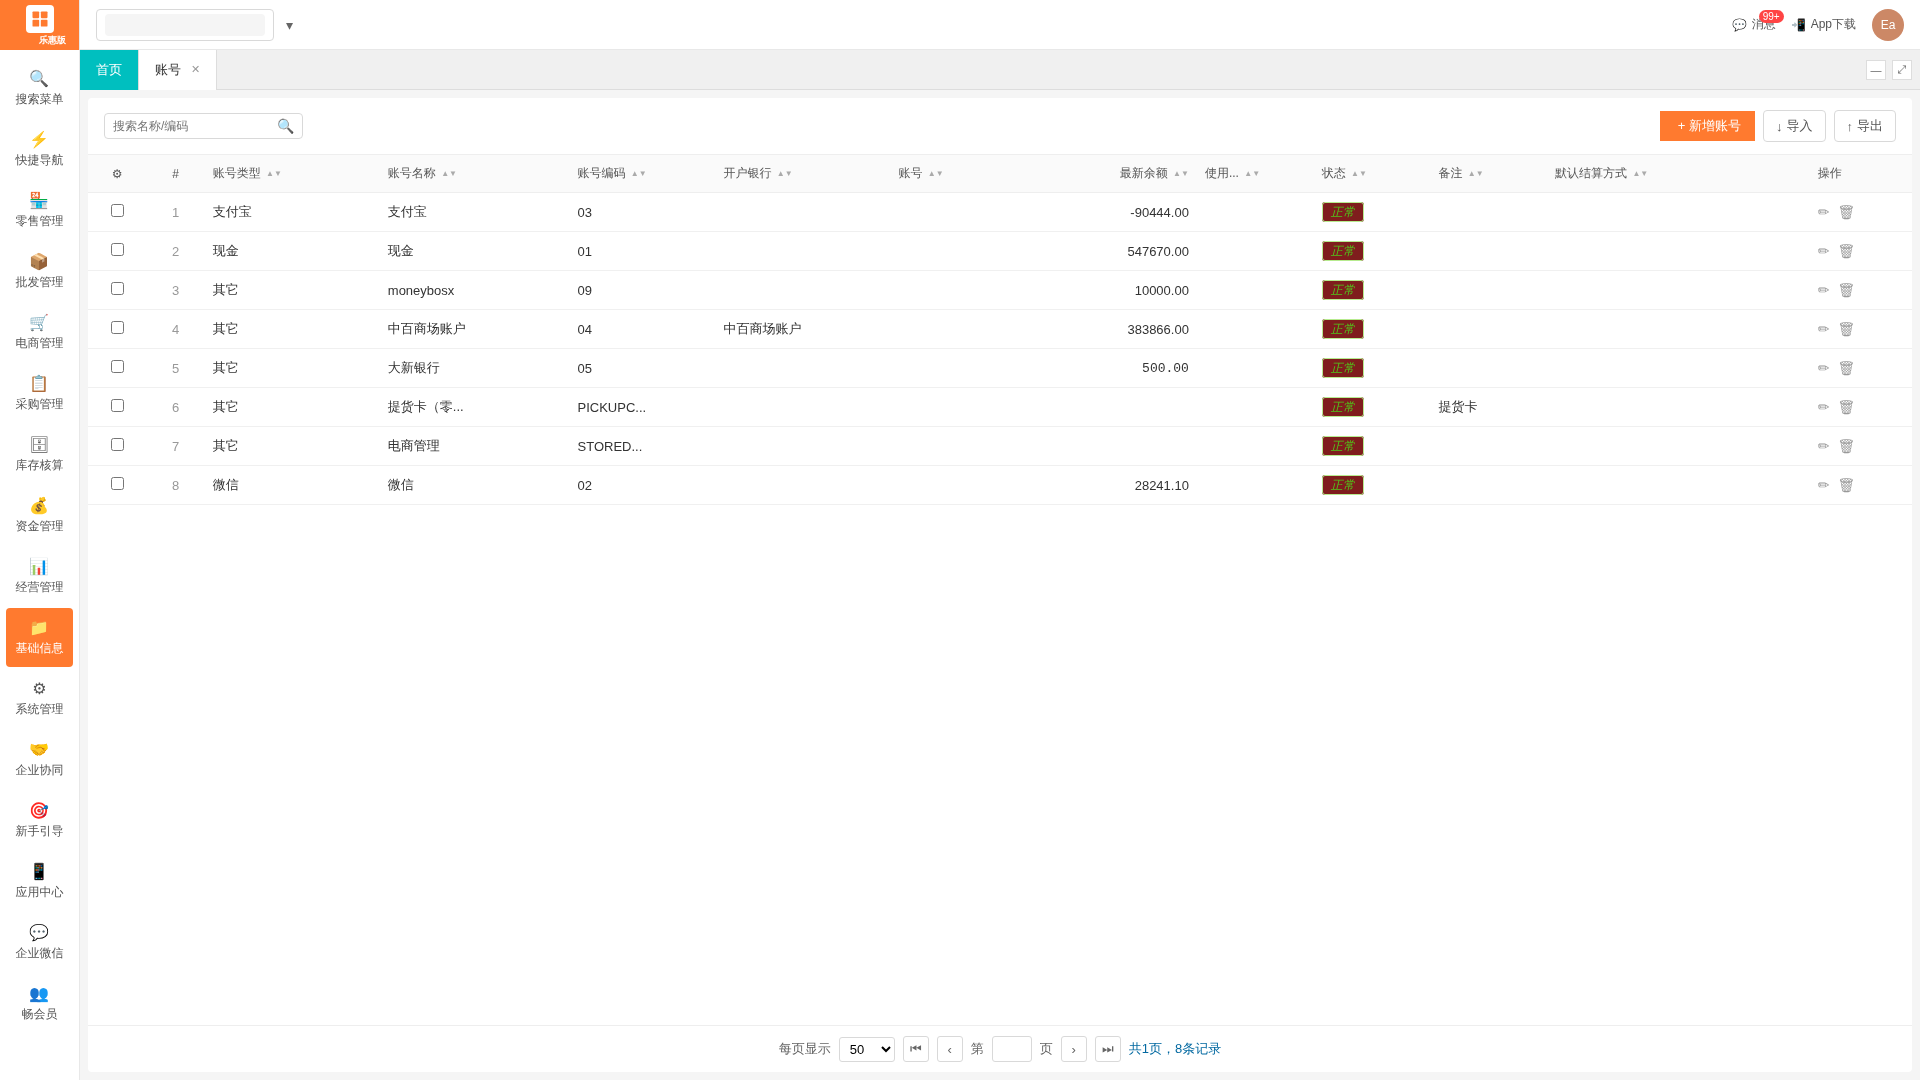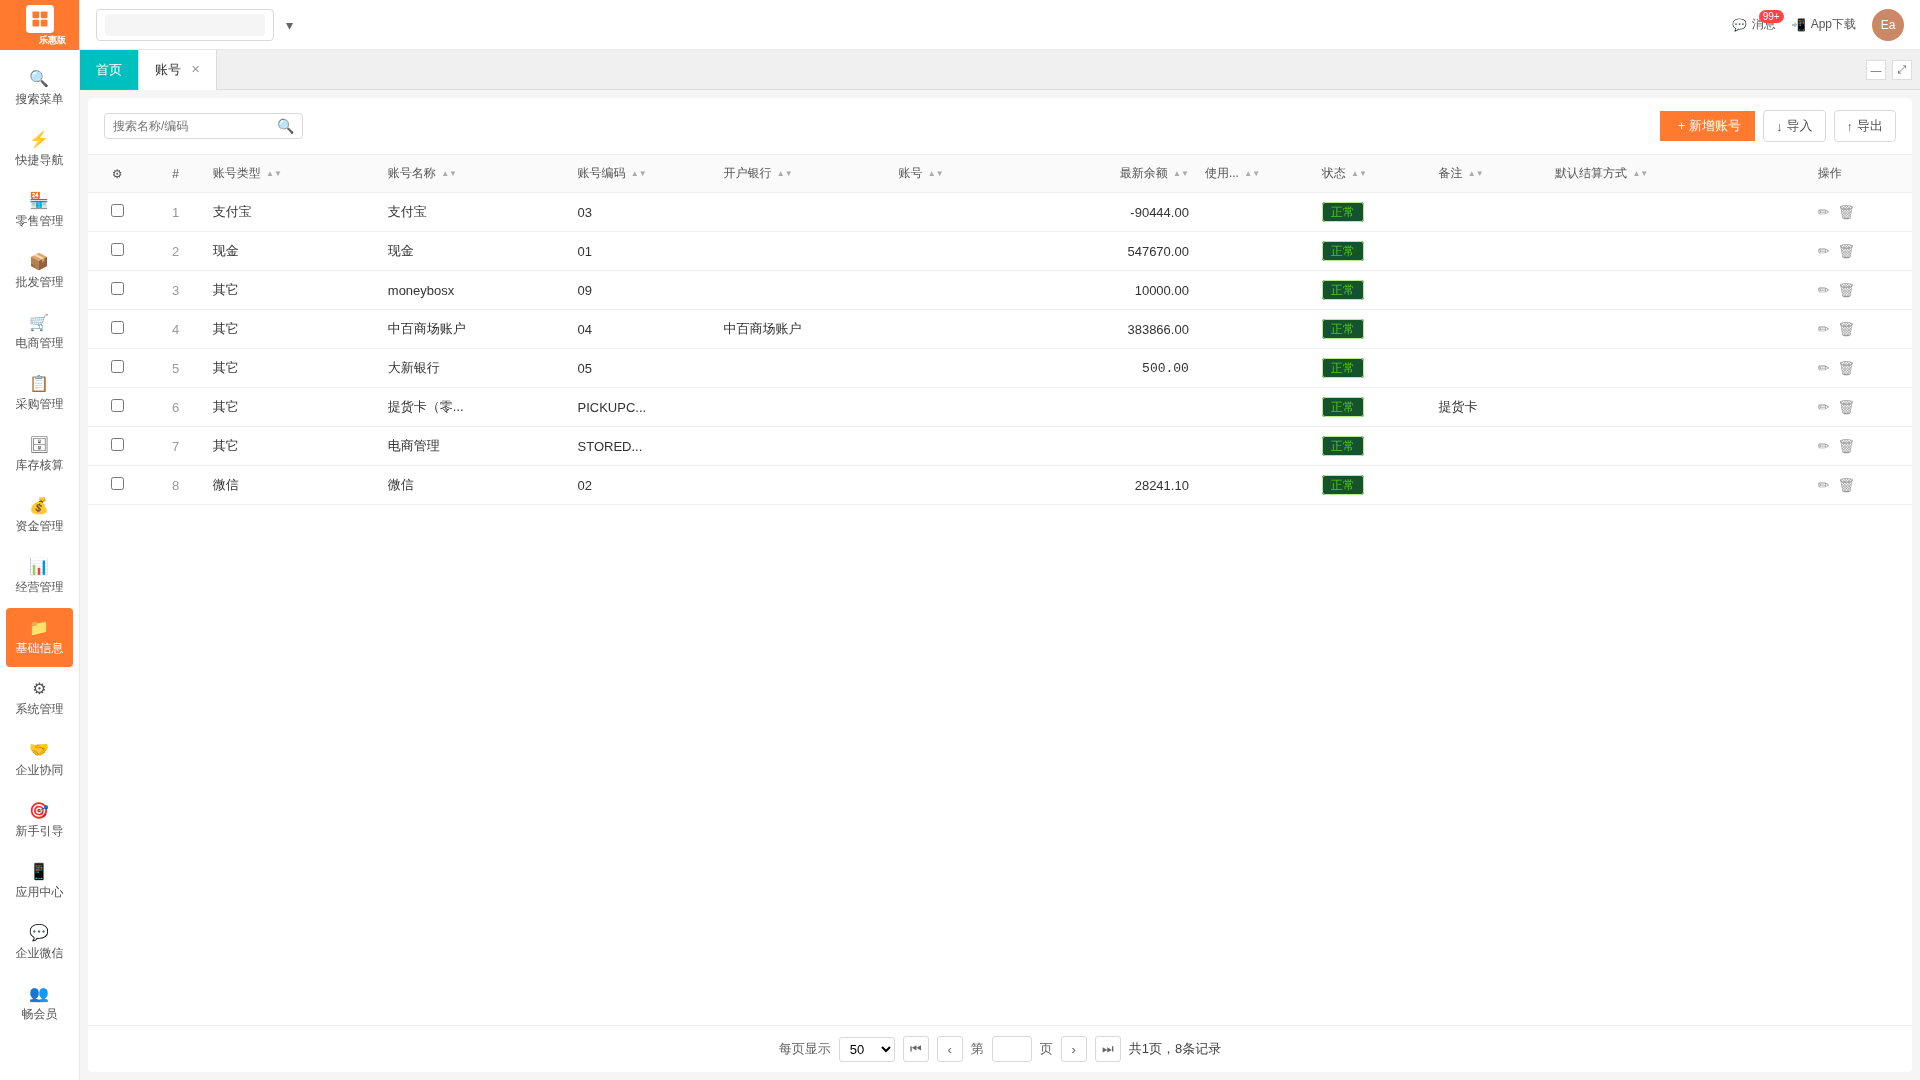--- a/index.html
+++ b/index.html
@@ -290,26 +290,27 @@
       border-bottom: 1px solid #f0f0f0;
     }
     tbody td {
       padding: 10px 8px;
       font-size: 13px;
       color: #333;
       white-space: nowrap;
     }
     .td-num { color: #999; }
     .status-badge {
-      background: #14532d;
+      background: #7f1d1d;
       color: #52c41a;
       border: 1px solid #b7eb8f;
       padding: 2px 8px;
       border-radius: 3px;
       font-size: 12px;
+      font-style: italic;
     }
     .action-btns {
       display: flex;
       gap: 8px;
       align-items: center;
     }
     .action-btn {
       cursor: pointer;
       color: #999;
       font-size: 14px;
@@ -352,21 +353,21 @@
     }
     .page-input {
       width: 40px;
       height: 26px;
       border: 1px solid #d9d9d9;
       border-radius: 3px;
       text-align: center;
       font-size: 13px;
     }
     .page-info { color: #666; font-size: 13px; }
-    .page-total { color: #404040; font-size: 13px; }
+    .page-total { color: #0369a1; font-size: 13px; }
 
     .col-idx { width: 40px; text-align: center; }
     .col-type { width: 120px; }
     .col-name { width: 130px; }
     .col-code { width: 100px; }
     .col-bank { width: 120px; }
     .col-account { width: 100px; }
     .col-balance { width: 110px; text-align: right; }
     .col-usage { width: 80px; }
     .col-status { width: 80px; }

